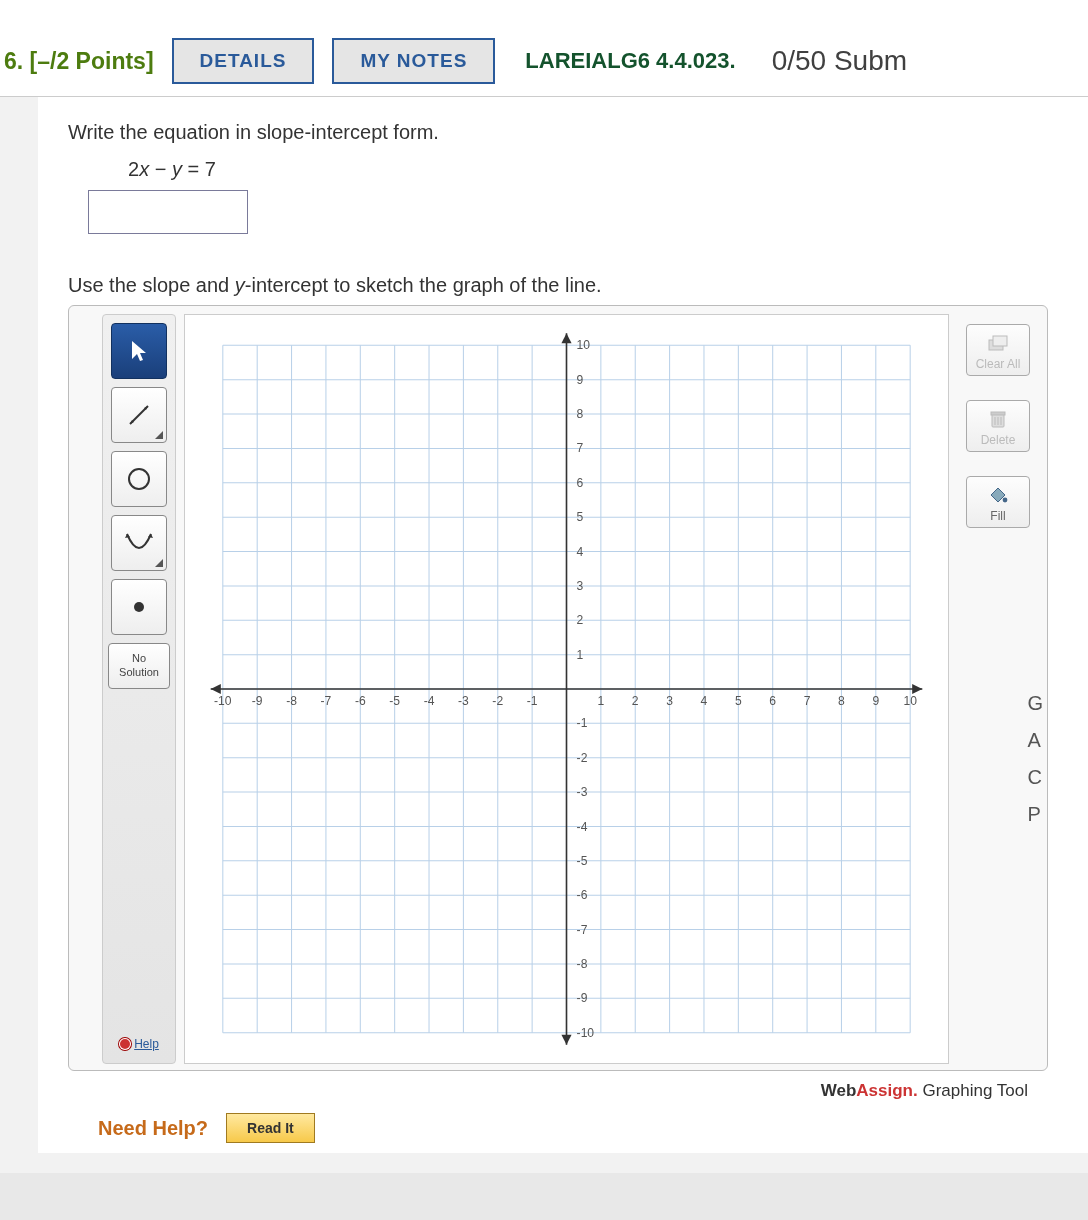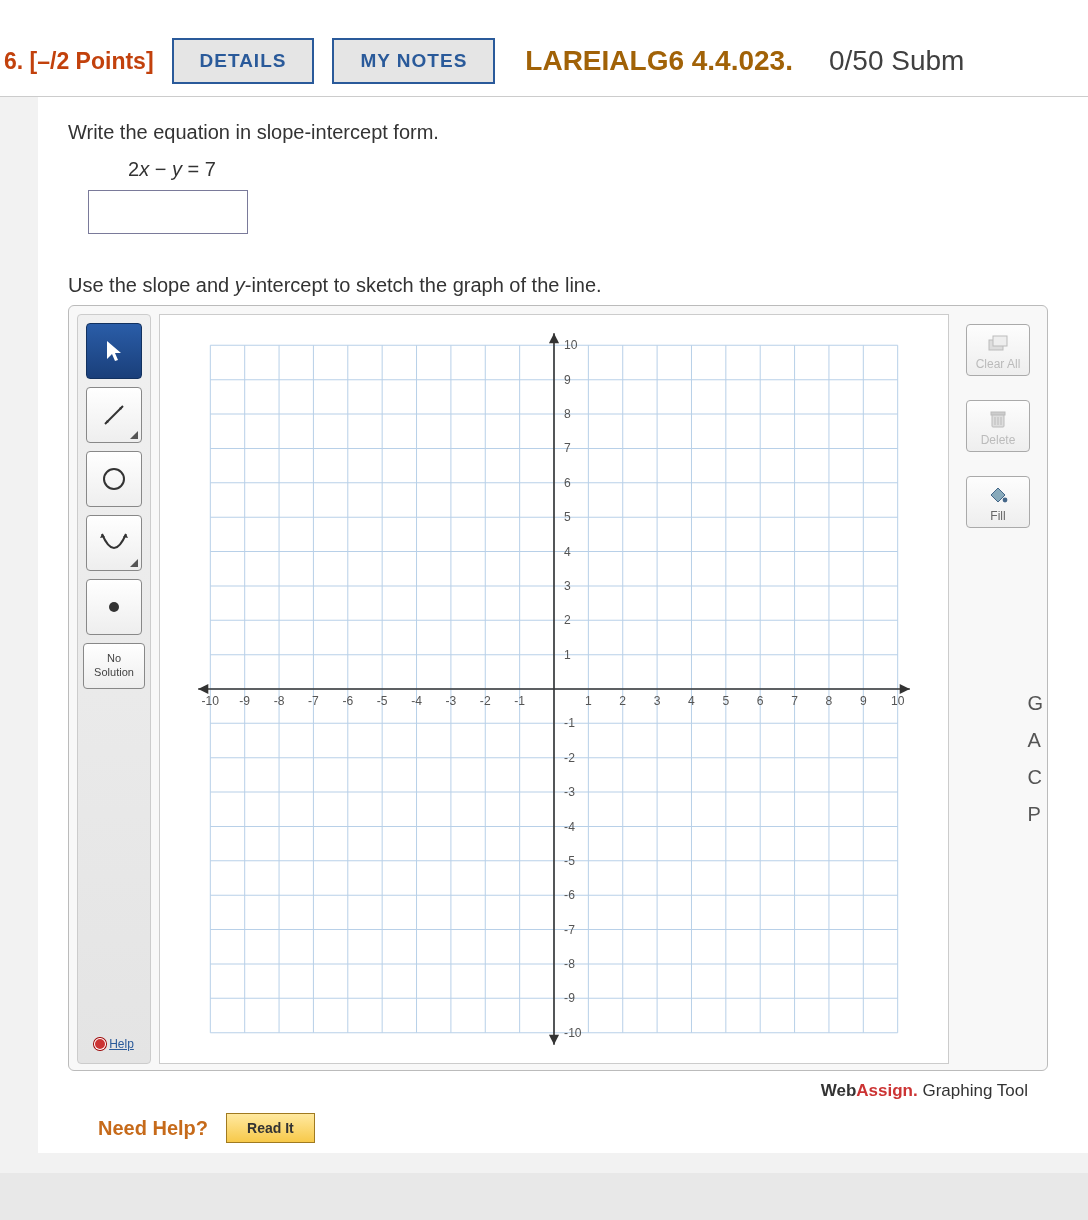--- a/index.html
+++ b/index.html
@@ -15,37 +15,37 @@
     display: flex;
     align-items: center;
     gap: 18px;
     padding: 38px 0 12px 0;
     background: #fff;
     border-bottom: 1px solid #ccc;
   }
   .qnum {
     font-size: 23px;
     font-weight: bold;
-    color: #c2410c;
+    color: #4d7c0f;
     padding-left: 4px;
   }
   .hdr-btn {
     border: 2px solid #2a5a9a;
     color: #2a5a9a;
     background: #e5e5e5;
     font-size: 19px;
     font-weight: bold;
     padding: 10px 26px;
     letter-spacing: 1px;
     cursor: pointer;
   }
   .book-ref {
-    font-size: 28px;
+    font-size: 22px;
     font-weight: bold;
-    color: #a16207;
+    color: #14532d;
     margin-left: 12px;
   }
   .subm {
     font-size: 28px;
     color: #404040;
     margin-left: 18px;
     white-space: nowrap;
   }
   .content {
     background: #f2f2f2;
@@ -97,20 +97,21 @@
   .tool-col {
     width: 74px;
     display: flex;
     flex-direction: column;
     gap: 8px;
     align-items: center;
     background: linear-gradient(#f0f0f0,#e4e4e4);
     border: 1px solid #ccc;
     border-radius: 4px;
     padding: 8px 4px;
+    margin-left: 25px;
   }
   .tool-btn {
     width: 56px;
     height: 56px;
     border: 1px solid #888;
     border-radius: 4px;
     background: linear-gradient(#fff,#eee);
     display: flex;
     align-items: center;
     justify-content: center;

